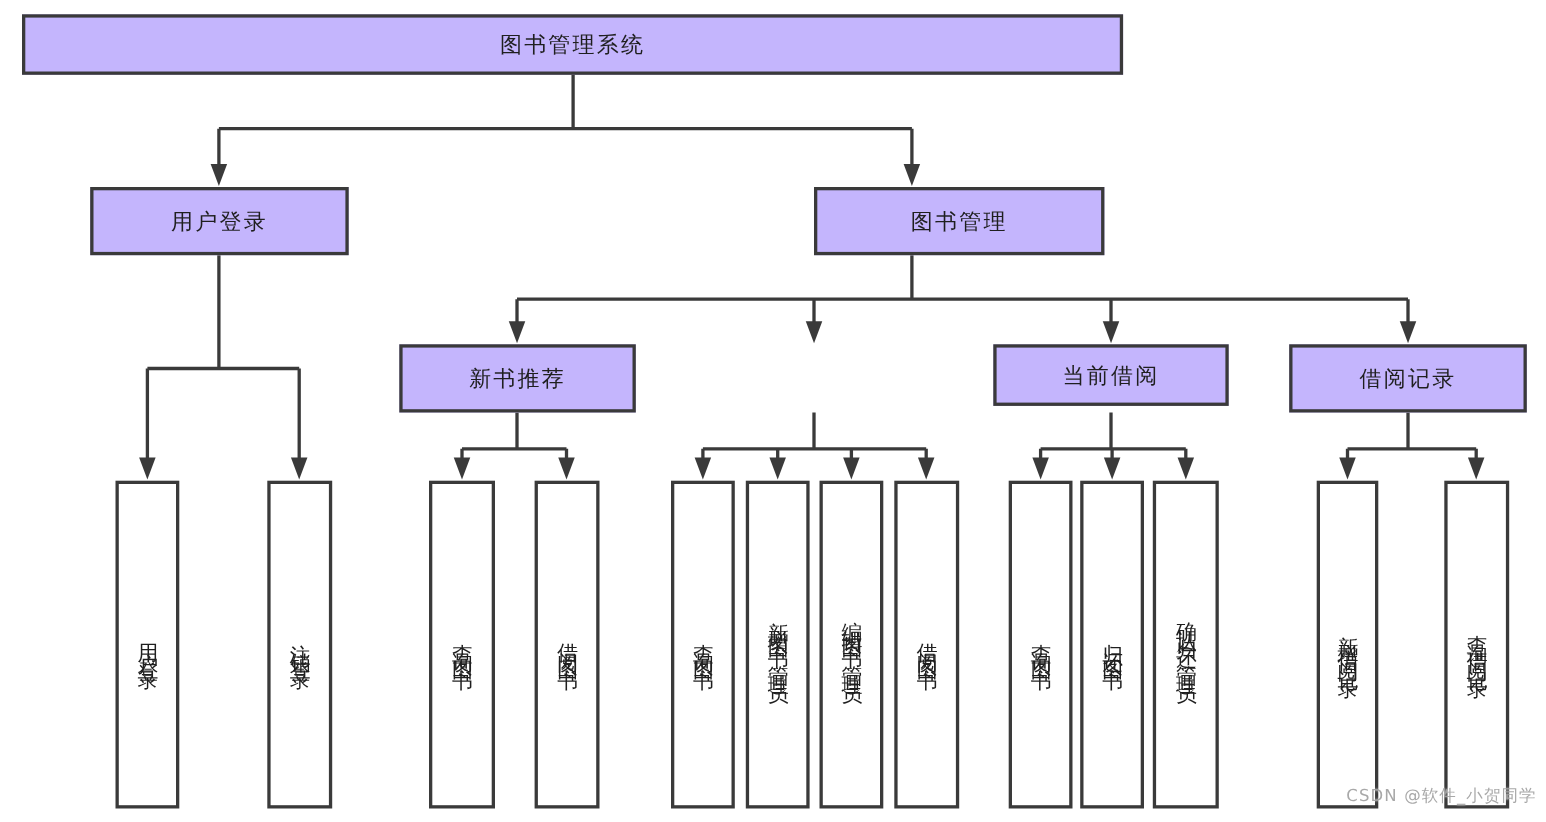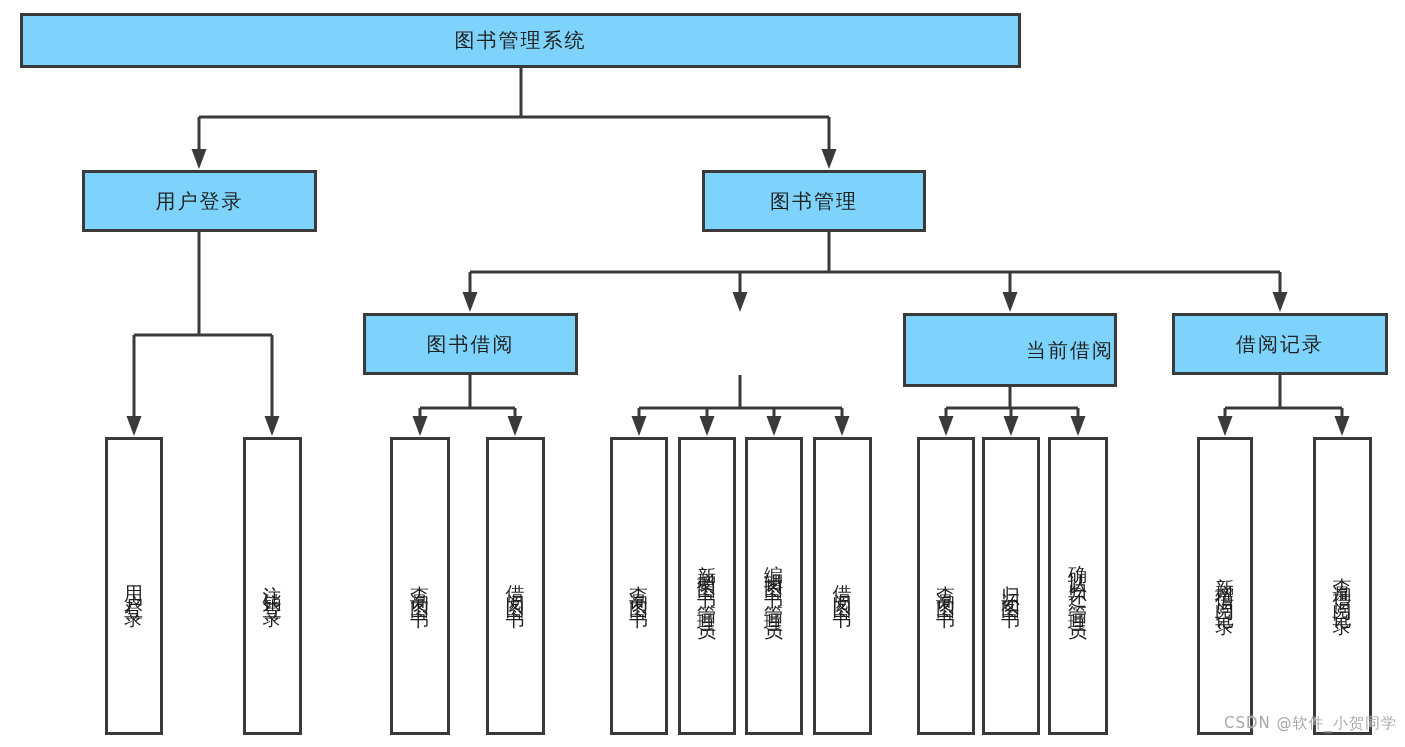--- a/index.html
+++ b/index.html
@@ -2,21 +2,21 @@
 <html><head>
 <meta charset="utf-8">
 <style>
   html,body{margin:0;padding:0;background:#ffffff;}
   #canvas{
     position:relative;width:1405px;height:747px;background:#ffffff;overflow:hidden;
     font-family:"DejaVu Sans","Liberation Sans",sans-serif;color:#1f1f1f;
   }
   #connectors{position:absolute;left:0;top:0;width:1405px;height:747px;}
   .node{
-    position:absolute;box-sizing:border-box;background:#7dd3fc;border:3px solid #3a3a3a;
+    position:absolute;box-sizing:border-box;background:#c4b5fd;border:3px solid #3a3a3a;
     display:flex;align-items:center;justify-content:center;
     font-size:20px;letter-spacing:2px;white-space:nowrap;
   }
   .leaf{
     position:absolute;box-sizing:border-box;background:#ffffff;border:3px solid #3a3a3a;
     display:flex;align-items:center;justify-content:center;
   }
   .leaf .vtext{
     writing-mode:vertical-rl;text-orientation:upright;
     font-size:19px;letter-spacing:8px;line-height:1;color:#1f1f1f;
@@ -74,28 +74,28 @@
     </g>
   </svg>
 
   <div class="node" style="left:20px;top:13px;width:1001px;height:55px;">
     <span>图书管理系统</span>
   </div>
 
   <div class="node" style="left:82px;top:170px;width:235px;height:62px;">
     <span>用户登录</span>
   </div>
-  <div class="node" style="left:702px;top:170px;width:224px;height:62px;">
+  <div class="node" style="left:740px;top:170px;width:264px;height:62px;">
     <span>图书管理</span>
   </div>
 
   <div class="node" style="left:363px;top:313px;width:215px;height:62px;">
-    <span>图书借阅</span>
+    <span>新书推荐</span>
   </div>
-  <div class="node" style="left:903px;top:313px;width:214px;height:74px;justify-content:flex-end;">
+  <div class="node" style="left:903px;top:313px;width:214px;height:56px;">
     <span>当前借阅</span>
   </div>
   <div class="node" style="left:1172px;top:313px;width:216px;height:62px;">
     <span>借阅记录</span>
   </div>
 
   <div class="leaf" style="left:105px;top:437px;width:58px;height:298px;">
     <span class="vtext">用户登录</span>
   </div>
   <div class="leaf" style="left:243px;top:437px;width:59px;height:298px;">

